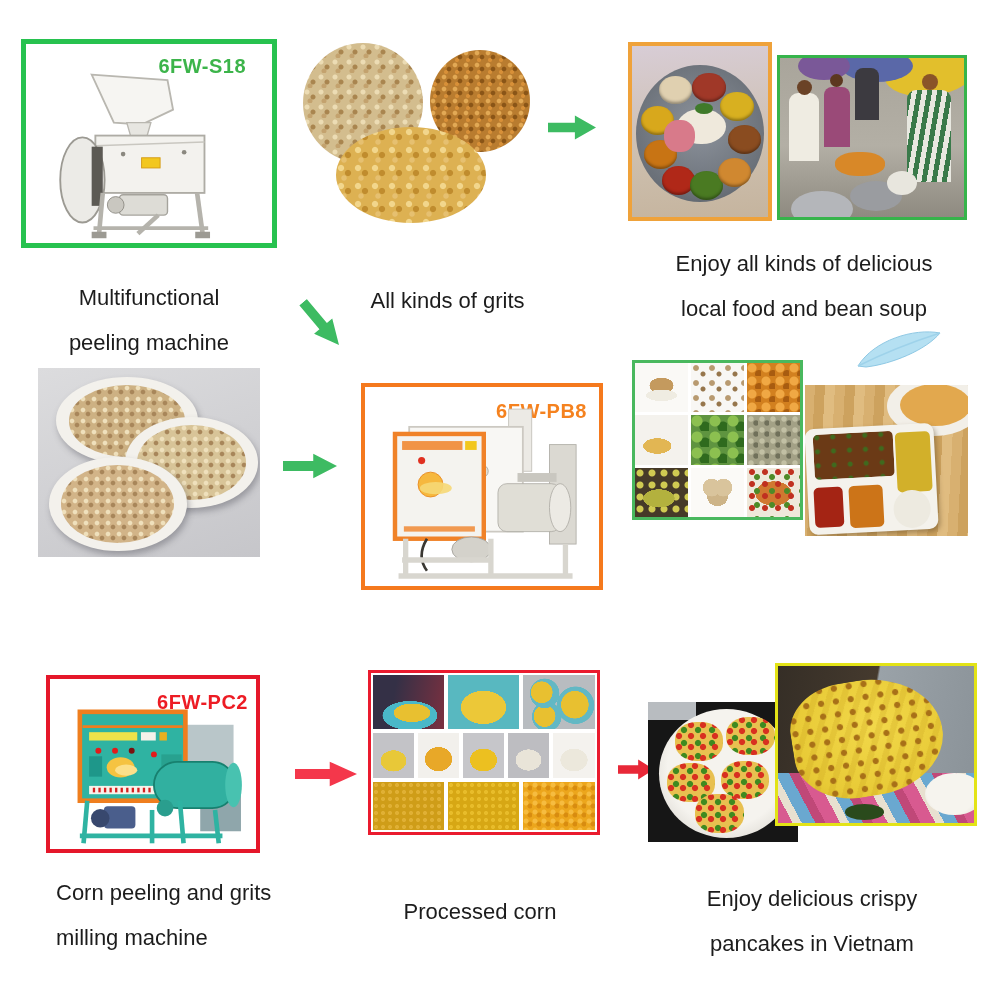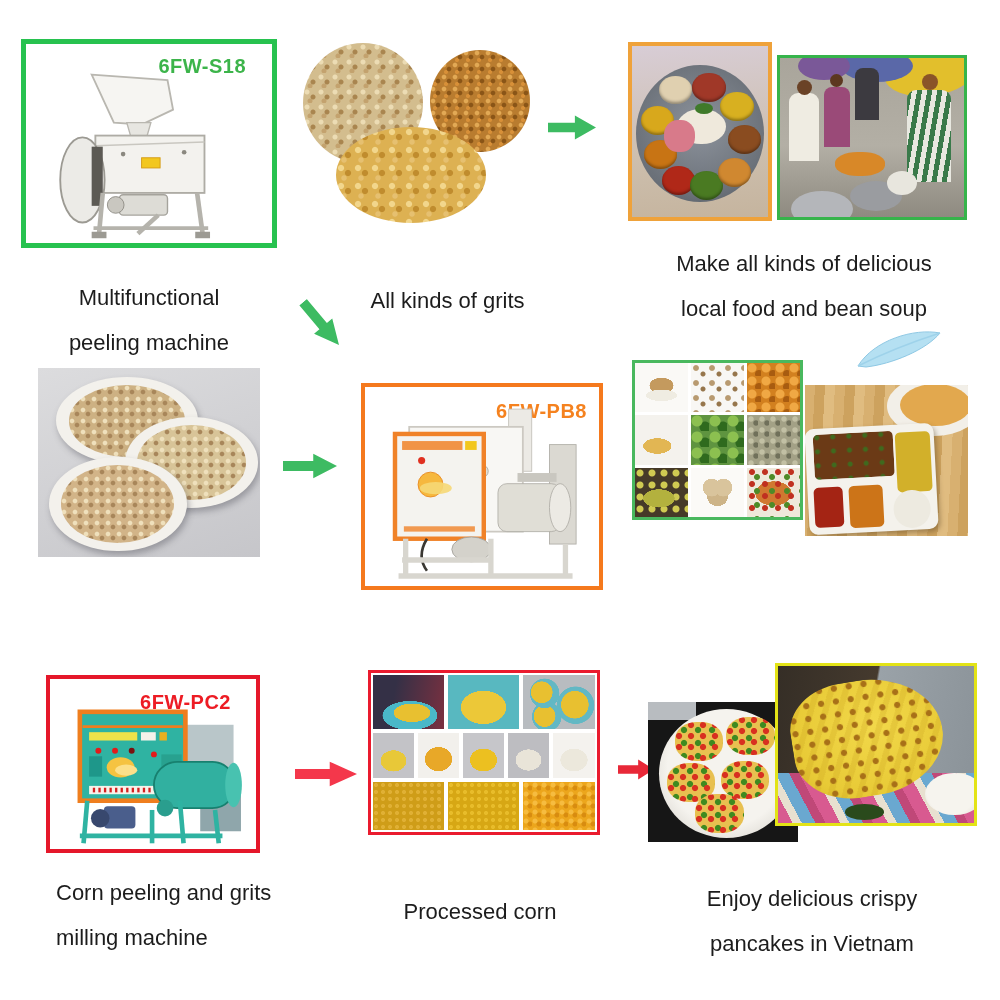--- a/index.html
+++ b/index.html
@@ -230,21 +230,21 @@
     <div class="ph-child" style="left:41%;top:6%;width:24px;height:52px;border-radius:8px 8px 0 0;background:#3c3a40;"></div>
     <div class="ph-child" style="right:7%;top:20%;width:44px;height:92px;border-radius:9px 9px 0 0;background:repeating-linear-gradient(100deg,#3a7a4a 0 5px,#e8e8e0 5px 10px);"></div>
     <div class="ph-child" style="right:14%;top:10%;width:16px;height:16px;border-radius:50%;background:#8a5428;"></div>
     <div class="ph-child" style="left:6%;bottom:-6%;width:62px;height:36px;border-radius:50%;background:#b4b6ba;"></div>
     <div class="ph-child" style="left:38%;bottom:4%;width:52px;height:30px;border-radius:50%;background:#9a9ca0;"></div>
     <div class="ph-child" style="left:30%;bottom:26%;width:50px;height:24px;border-radius:45%;background:#d88828;"></div>
     <div class="ph-child" style="left:58%;bottom:14%;width:30px;height:24px;border-radius:50%;background:#e8e6de;"></div>
   </div>
 
   <div class="cap center" id="cap-r1" style="left:639px;top:241px;width:330px;">
-    <div>Make all kinds of delicious</div>
+    <div>Enjoy all kinds of delicious</div>
     <div>local food and bean soup</div>
   </div>
 
   <div class="photo" id="photo-plates">
     <div class="plate" style="left:8%;top:5%;width:64%;height:46%;">
       <div class="lentils"></div>
     </div>
     <div class="plate" style="right:1%;top:26%;width:60%;height:48%;">
       <div class="lentils" style="background-color:#d8c498;"></div>
     </div>
@@ -310,21 +310,21 @@
 
   <svg class="abs" id="feather" viewBox="0 0 95 44">
     <path d="M6,38 C 22,12 62,0 88,5 C 74,22 40,36 14,39 Z" fill="#b5e0f2" stroke="#8ec8e4" stroke-width="1"></path>
     <path d="M6,38 C 30,26 60,14 88,5" fill="none" stroke="#9ed2ea" stroke-width="1.4"></path>
   </svg>
 
   <div class="cap center" id="cap-r2" style="left:624px;top:559px;width:330px;">
   </div>
 
   <div class="machine-box" id="box-pc2">
-    <span class="model r" style="top:12px;right:25px;">6FW-PC2</span>
+    <span class="model r" style="top:12px;right:8px;">6FW-PC2</span>
     <svg width="198" height="150" viewBox="0 0 198 162">
       <rect x="128" y="30" width="58" height="55" fill="#b9c6c9"></rect>
       <rect x="150" y="85" width="44" height="60" fill="#8fa6ab"></rect>
       <rect x="20" y="16" width="114" height="96" fill="#2fb3a2"></rect>
       <rect x="20" y="16" width="114" height="96" fill="none" stroke="#ef7e1e" stroke-width="5"></rect>
       <line x1="23" y1="32" x2="131" y2="32" stroke="#ef7e1e" stroke-width="3"></line>
       <rect x="30" y="38" width="52" height="9" fill="#efe34a"></rect>
       <rect x="86" y="38" width="16" height="9" fill="#f4f2ea"></rect>
       <rect x="106" y="38" width="8" height="9" fill="#e8b020"></rect>
       <circle cx="40" cy="58" r="3.2" fill="#e21b1b"></circle>

